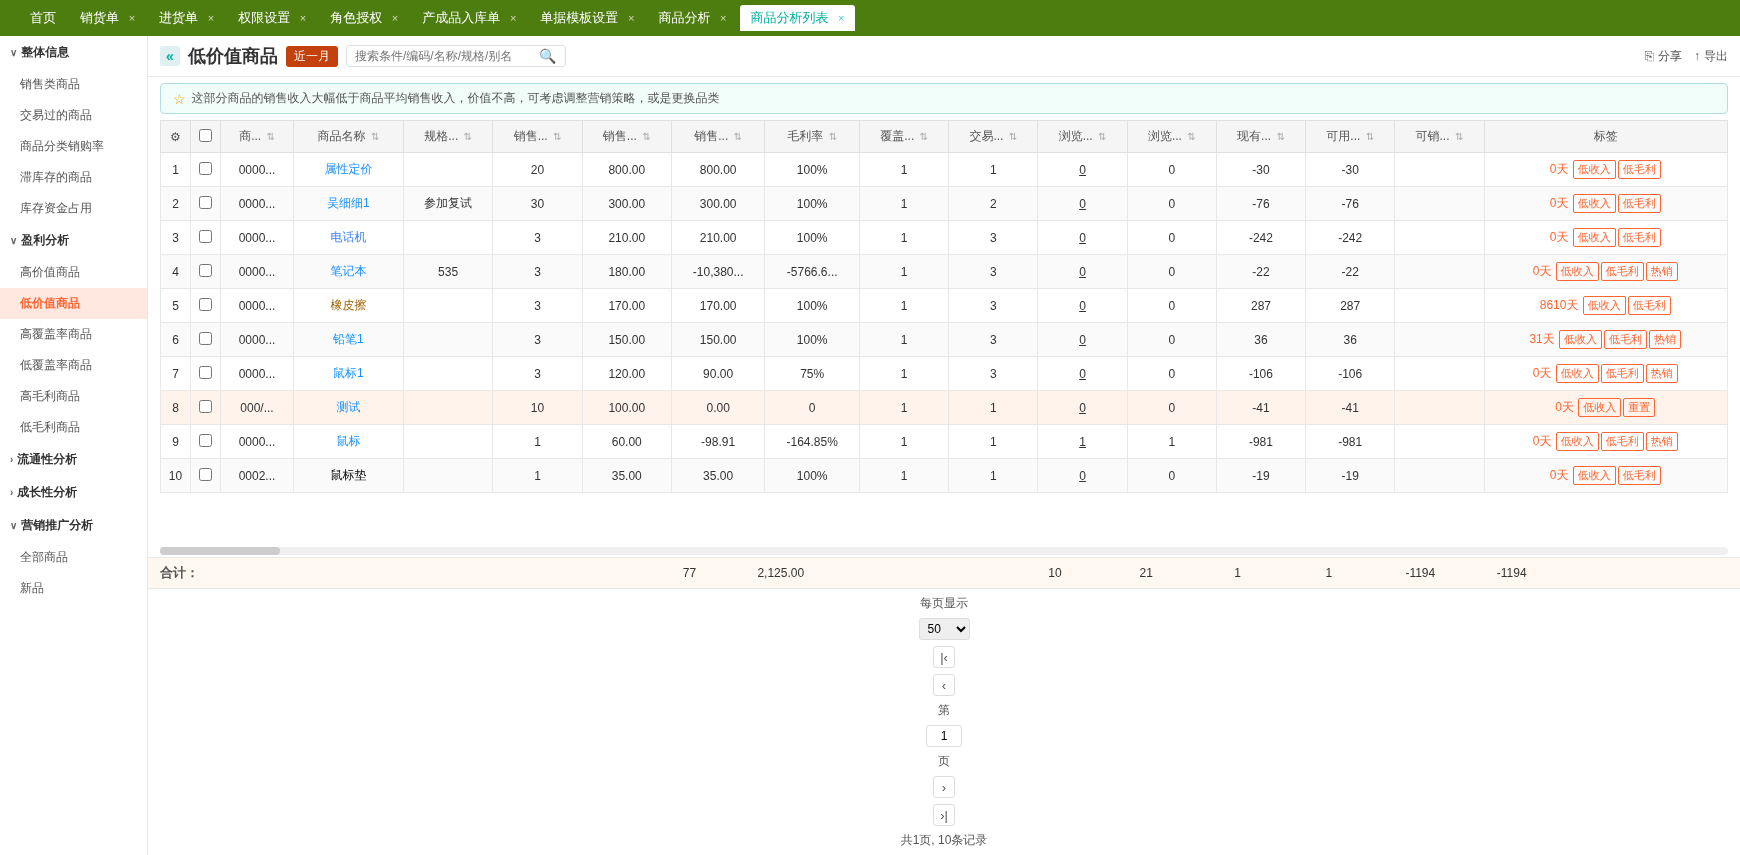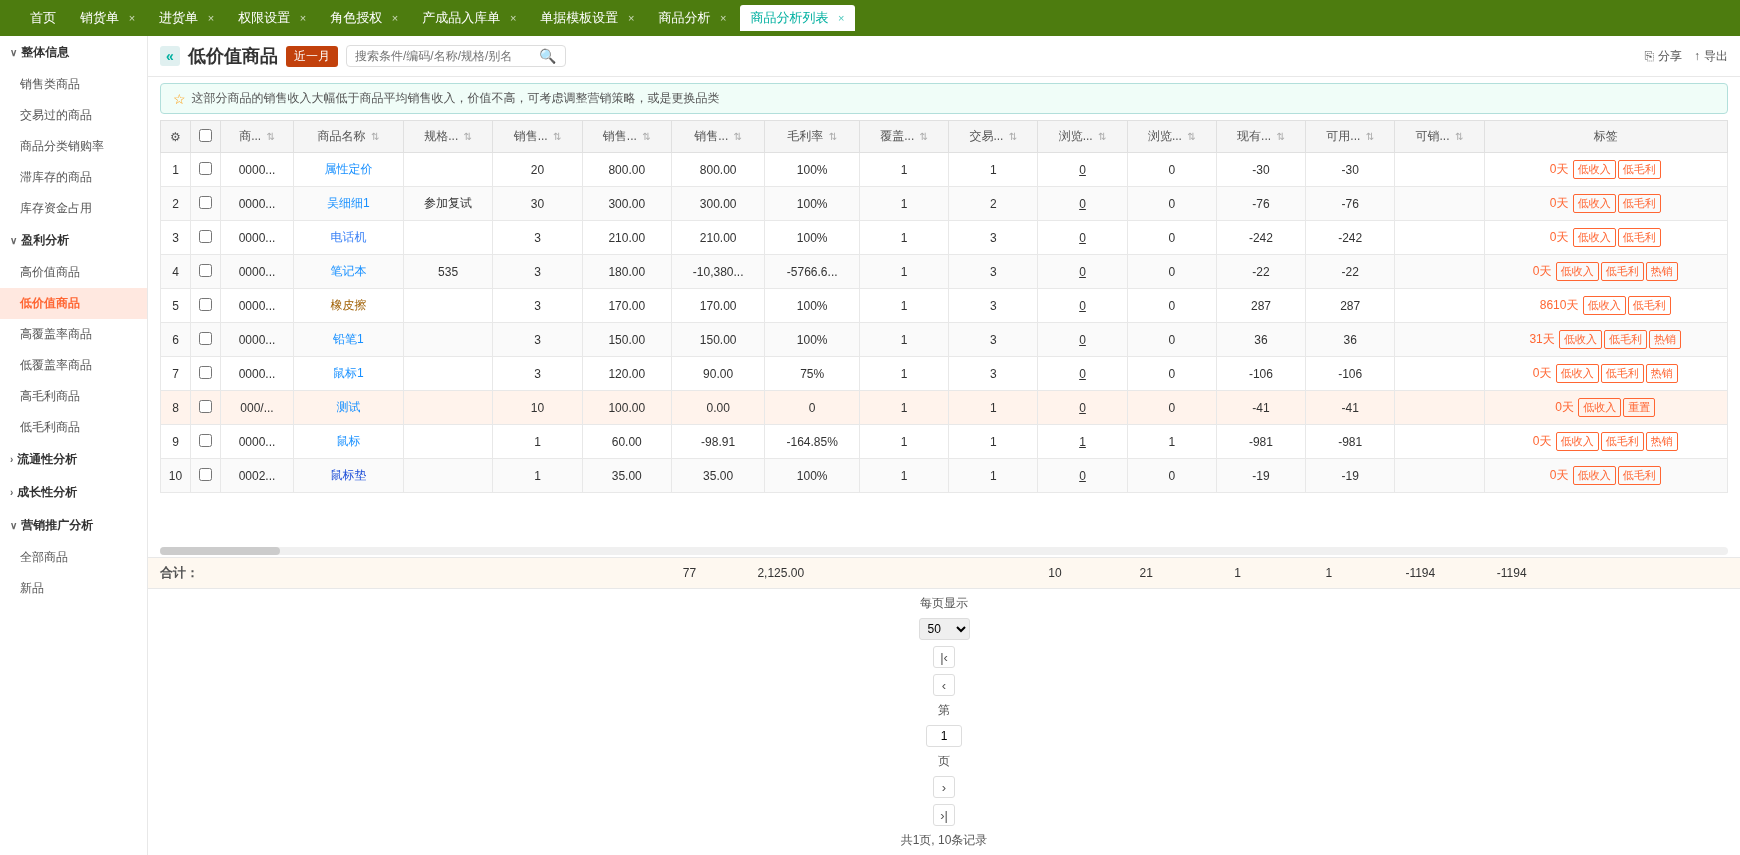--- a/index.html
+++ b/index.html
@@ -524,21 +524,21 @@
               <td>1</td>
               <td>-981</td>
               <td>-981</td>
               <td></td>
               <td><span class="day-tag">0天</span> <span class="tag tag-orange">低收入</span><span class="tag tag-orange">低毛利</span><span class="tag tag-orange">热销</span></td>
             </tr>
             <tr>
               <td>10</td>
               <td><input type="checkbox" style=""></td>
               <td>0002...</td>
-              <td style="color: #1d4ed8; cursor: pointer; margin-top: 11px;">鼠标垫</td>
+              <td style="color: #000000; cursor: pointer; margin-top: 11px;">鼠标垫</td>
               <td></td>
               <td>1</td>
               <td>35.00</td>
               <td>35.00</td>
               <td>100%</td>
               <td>1</td>
               <td>1</td>
               <td><span class="link-style">0</span></td>
               <td>0</td>
               <td>-19</td>

